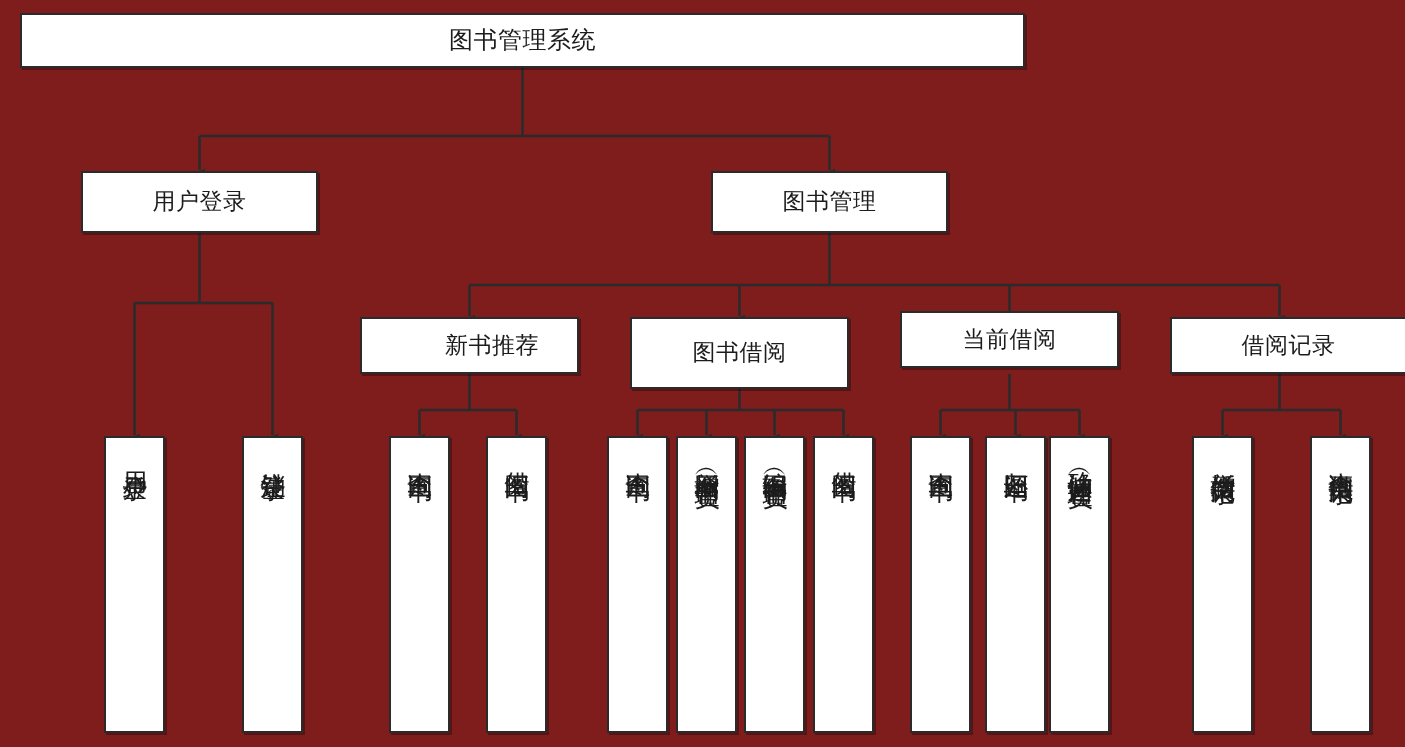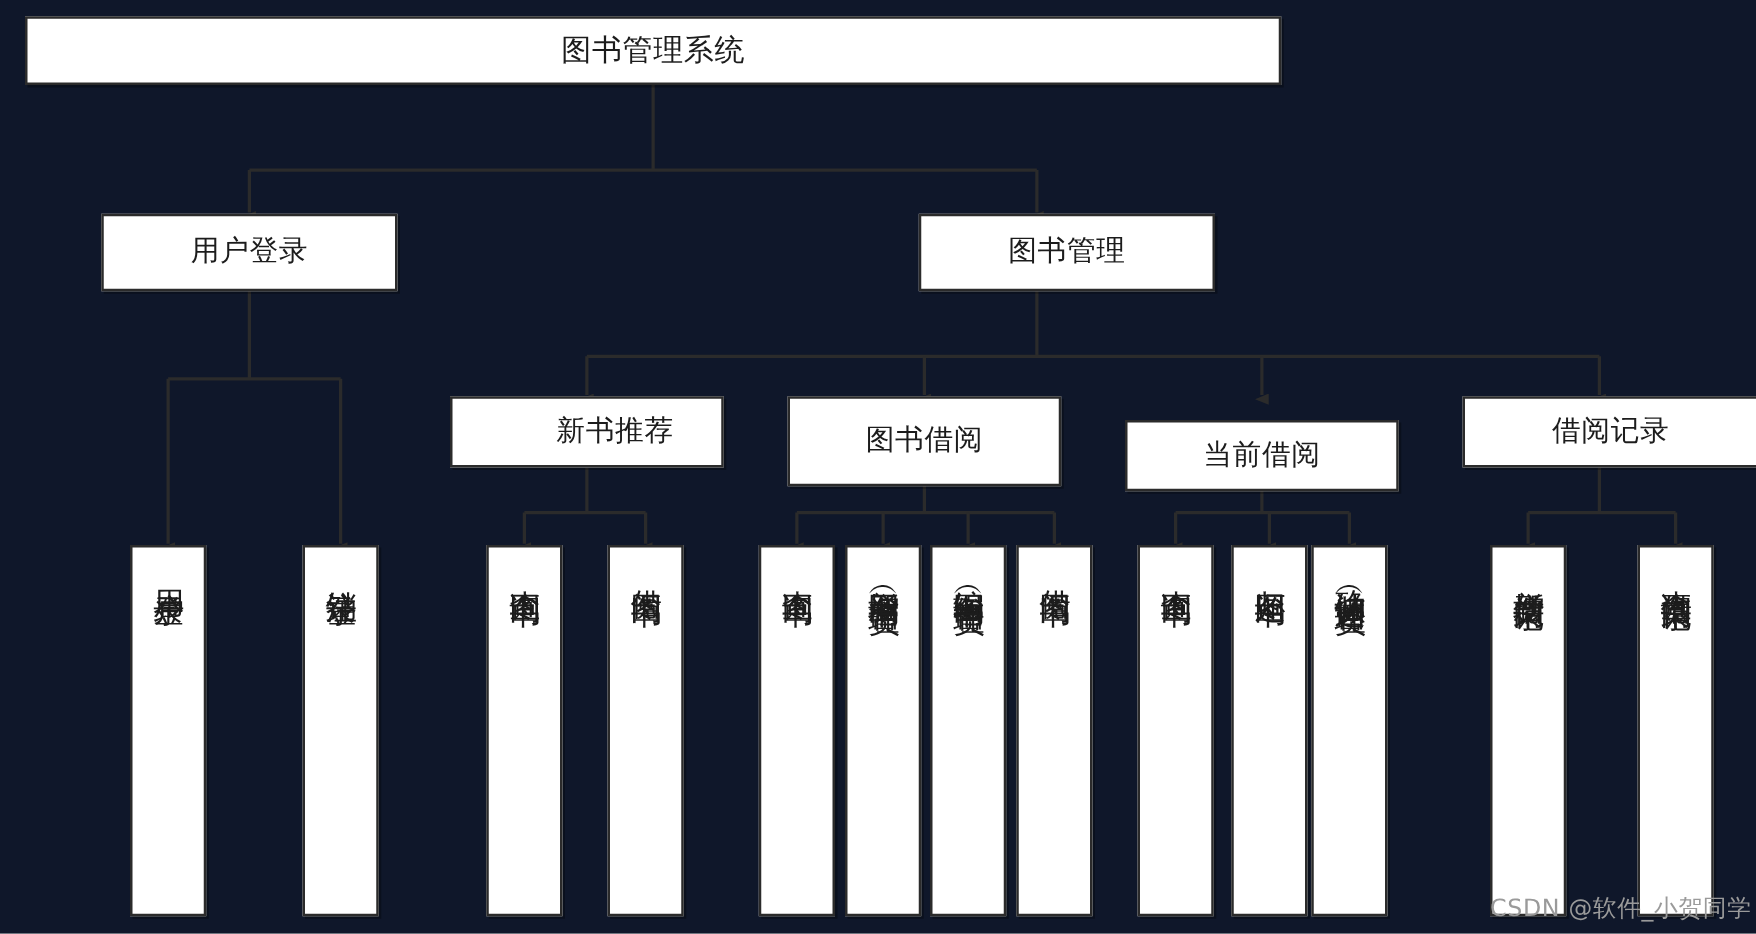--- a/index.html
+++ b/index.html
@@ -8,21 +8,21 @@
     padding: 0;
     background: #ffffff;
   }
   body {
     font-family: "DejaVu Sans", "Liberation Sans", sans-serif;
   }
   #diagram-root {
     position: relative;
     width: 1405px;
     height: 747px;
-    background: #0f172a;
+    background: #7f1d1d;
     overflow: hidden;
   }
   #edge-layer {
     position: absolute;
     left: 0;
     top: 0;
     width: 1405px;
     height: 747px;
     pointer-events: none;
   }
@@ -124,30 +124,30 @@
       </g>
   </svg>
 
   <div id="nodes-layer">
       <div class="node h root" style="left: 20px; top: 13px; width: 1005px; height: 55px;">
         <span class="node-label">图书管理系统</span>
       </div>
       <div class="node h" style="left: 81px; top: 171px; width: 237px; height: 62px;">
         <span class="node-label">用户登录</span>
       </div>
-      <div class="node h" style="left: 711px; top: 171px; width: 237px; height: 62px; margin-left: 24px;">
+      <div class="node h" style="left: 711px; top: 171px; width: 237px; height: 62px;">
         <span class="node-label">图书管理</span>
       </div>
       <div class="node h" style="left: 360px; top: 317px; width: 219px; height: 57px; padding-left: 45px;">
         <span class="node-label">新书推荐</span>
       </div>
       <div class="node h" style="left: 630px; top: 317px; width: 219px; height: 72px;">
         <span class="node-label">图书借阅</span>
       </div>
-      <div class="node h" style="left: 900px; top: 336px; width: 219px; height: 57px;">
+      <div class="node h" style="left: 900px; top: 311px; width: 219px; height: 57px;">
         <span class="node-label">当前借阅</span>
       </div>
       <div class="node h" style="left: 1170px; top: 317px; width: 237px; height: 57px;">
         <span class="node-label">借阅记录</span>
       </div>
       <div class="node v" style="left: 104px; top: 436px; width: 61px; height: 297px;">
         <span class="node-label">用户登录</span>
       </div>
       <div class="node v" style="left: 242px; top: 436px; width: 61px; height: 297px;">
         <span class="node-label">注销登录</span>
@@ -180,15 +180,14 @@
         <span class="node-label">确认归还（管理员）</span>
       </div>
       <div class="node v" style="left: 1192px; top: 436px; width: 61px; height: 297px;">
         <span class="node-label">新增借阅记录</span>
       </div>
       <div class="node v" style="left: 1310px; top: 436px; width: 61px; height: 297px;">
         <span class="node-label">查询借阅记录</span>
       </div>
     </div>
 
-  <div class="watermark" id="watermark" style="left: 1192px; top: 714px;">CSDN @软件_小贺同学</div>
 
 </div>
 
 </body></html>

